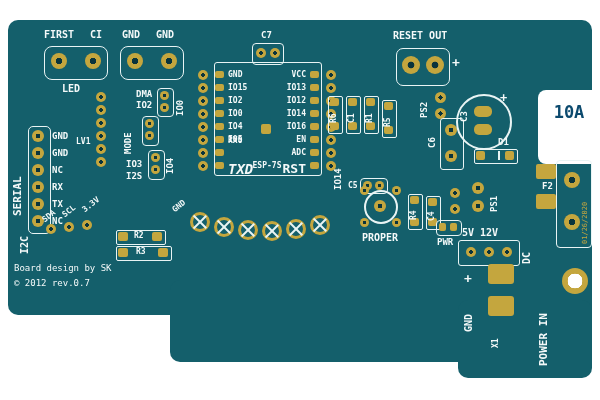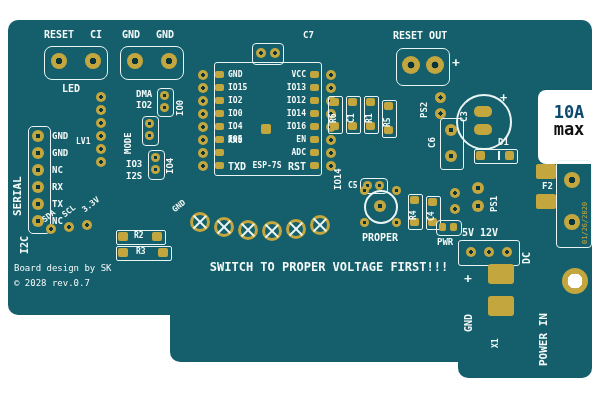--- a/index.html
+++ b/index.html
@@ -25,37 +25,36 @@
 <body>
 
 <div id="stage">
 
   <div class="board" style="left:8px;top:20px;width:584px;height:295px;border-radius:10px;"></div>
   <div class="board" style="left:170px;top:280px;width:422px;height:82px;border-radius:10px;"></div>
   <div class="board" style="left:458px;top:300px;width:134px;height:78px;border-radius:10px;"></div>
 
   <div class="notch" style="left:538px;top:90px;width:62px;height:74px;border-radius:8px 0 0 8px;text-align:center;">
     <div class="silk" style="position:static;color:#0c4a6e;font-size:17px;margin-top:14px;">10A</div>
-    <div class="silk" style="position:static;color:#111;font-size:17px;">max</div>
   </div>
 
-  <div class="silk" style="left:44px;top:30px;font-size:10px;">RESET</div>
+  <div class="silk" style="left:44px;top:30px;font-size:10px;">FIRST</div>
   <div class="silk" style="left:90px;top:30px;font-size:10px;">CI</div>
   <div class="outl" style="left:44px;top:46px;width:62px;height:32px;border-radius:8px;"></div>
   <div class="th" style="left:51px;top:53px;width:16px;height:16px;"></div>
   <div class="th" style="left:85px;top:53px;width:16px;height:16px;"></div>
   <div class="silk" style="left:62px;top:84px;font-size:10px;">LED</div>
 
   <div class="silk" style="left:122px;top:30px;font-size:10px;">GND</div>
   <div class="silk" style="left:156px;top:30px;font-size:10px;">GND</div>
   <div class="outl" style="left:120px;top:46px;width:62px;height:32px;border-radius:8px;"></div>
   <div class="th" style="left:127px;top:53px;width:16px;height:16px;"></div>
   <div class="th" style="left:161px;top:53px;width:16px;height:16px;"></div>
 
-  <div class="silk" style="left:261px;top:31px;font-size:9px;margin-left:42px;">C7</div>
+  <div class="silk" style="left:261px;top:31px;font-size:9px;">C7</div>
   <div class="outl" style="left:252px;top:43px;width:30px;height:20px;"></div>
   <div class="th" style="left:256px;top:48px;width:10px;height:10px;"></div>
   <div class="th" style="left:270px;top:48px;width:10px;height:10px;"></div>
 
   <div class="silk" style="left:393px;top:31px;font-size:10px;">RESET OUT</div>
   <div class="outl" style="left:396px;top:48px;width:52px;height:36px;border-radius:7px;"></div>
   <div class="th" style="left:402px;top:56px;width:18px;height:18px;"></div>
   <div class="th" style="left:426px;top:56px;width:18px;height:18px;"></div>
   <div class="silk" style="left:452px;top:56px;font-size:13px;">+</div>
 
@@ -96,29 +95,29 @@
   <div class="smd" style="left:310px;top:162px;width:9px;height:7px;"></div>
   <div class="smd" style="left:261px;top:124px;width:10px;height:10px;"></div>
 
   <div class="silk" style="left:228px;top:71px;font-size:8px;">GND</div>
   <div class="silk" style="left:228px;top:84px;font-size:8px;">IO15</div>
   <div class="silk" style="left:228px;top:97px;font-size:8px;">IO2</div>
   <div class="silk" style="left:228px;top:110px;font-size:8px;">IO0</div>
   <div class="silk" style="left:228px;top:123px;font-size:8px;">IO4</div>
   <div class="silk" style="left:228px;top:136px;font-size:8px;">IO5</div>
   <div class="silk" style="left:228px;top:137px;font-size:8px;">RX0</div>
-  <div class="silk" style="left:228px;top:162px;font-size:10px;">TXD</div>
+  <div class="silk" style="left:228px;top:162px;font-size:14px;font-style:italic;">TXD</div>
   <div class="silk" style="left:276px;top:71px;width:30px;text-align:right;font-size:8px;">VCC</div>
   <div class="silk" style="left:276px;top:84px;width:30px;text-align:right;font-size:8px;">IO13</div>
   <div class="silk" style="left:276px;top:97px;width:30px;text-align:right;font-size:8px;">IO12</div>
   <div class="silk" style="left:276px;top:110px;width:30px;text-align:right;font-size:8px;">IO14</div>
   <div class="silk" style="left:276px;top:123px;width:30px;text-align:right;font-size:8px;">IO16</div>
   <div class="silk" style="left:276px;top:136px;width:30px;text-align:right;font-size:8px;">EN</div>
   <div class="silk" style="left:276px;top:149px;width:30px;text-align:right;font-size:8px;">ADC</div>
-  <div class="silk" style="left:276px;top:162px;width:30px;text-align:right;font-size:10px;">RST</div>
+  <div class="silk" style="left:276px;top:162px;width:30px;text-align:right;font-size:13px;">RST</div>
   <div class="silk" style="left:245px;top:162px;width:44px;text-align:center;font-size:8px;">ESP-7S</div>
 
   <div class="silk" style="left:136px;top:90px;font-size:9px;">DMA</div>
   <div class="silk" style="left:136px;top:101px;font-size:9px;">IO2</div>
   <div class="outl" style="left:157px;top:88px;width:15px;height:27px;"></div>
   <div class="th" style="left:160px;top:91px;width:9px;height:9px;"></div>
   <div class="th" style="left:160px;top:103px;width:9px;height:9px;"></div>
   <div class="silk v" style="left:176px;top:90px;height:26px;font-size:9px;">IO0</div>
   <div class="silk v" style="left:124px;top:116px;height:38px;font-size:9px;">MODE</div>
   <div class="outl" style="left:142px;top:116px;width:15px;height:28px;"></div>
@@ -173,23 +172,22 @@
   <div class="outl" style="left:116px;top:230px;width:48px;height:13px;border-radius:2px;"></div>
   <div class="smd" style="left:118px;top:232px;width:10px;height:9px;"></div>
   <div class="smd" style="left:152px;top:232px;width:10px;height:9px;"></div>
   <div class="silk" style="left:134px;top:232px;font-size:8px;">R2</div>
   <div class="outl" style="left:116px;top:246px;width:54px;height:13px;border-radius:2px;"></div>
   <div class="smd" style="left:118px;top:248px;width:10px;height:9px;"></div>
   <div class="smd" style="left:158px;top:248px;width:10px;height:9px;"></div>
   <div class="silk" style="left:136px;top:248px;font-size:8px;">R3</div>
 
   <div class="silk" style="left:14px;top:264px;font-size:9px;font-weight:normal;">Board design by SK</div>
-  <div class="silk" style="left:14px;top:279px;font-size:9px;font-weight:normal;">© 2028 rev.0.7</div>
-
-  <div class="silk" style="left:196px;top:261px;width:266px;text-align:center;font-size:12px;">SWITCH TO PROPER VOLTAGE FIRST!!!</div>
+  <div class="silk" style="left:14px;top:279px;font-size:9px;font-weight:normal;">© 2012 rev.0.7</div>
+
 
   <div class="outl" style="left:328px;top:96px;width:13px;height:36px;border-radius:2px;"></div>
   <div class="smd" style="left:330px;top:98px;width:9px;height:8px;"></div>
   <div class="smd" style="left:330px;top:122px;width:9px;height:8px;"></div>
   <div class="silk v" style="left:330px;top:105px;height:18px;font-size:8px;">R6</div>
   <div class="outl" style="left:346px;top:96px;width:13px;height:36px;border-radius:2px;"></div>
   <div class="smd" style="left:348px;top:98px;width:9px;height:8px;"></div>
   <div class="smd" style="left:348px;top:122px;width:9px;height:8px;"></div>
   <div class="silk v" style="left:348px;top:105px;height:18px;font-size:8px;">C1</div>
   <div class="outl" style="left:364px;top:96px;width:13px;height:36px;border-radius:2px;"></div>

